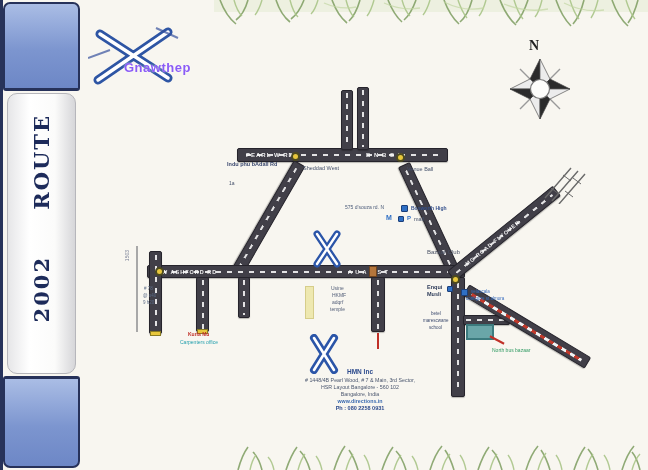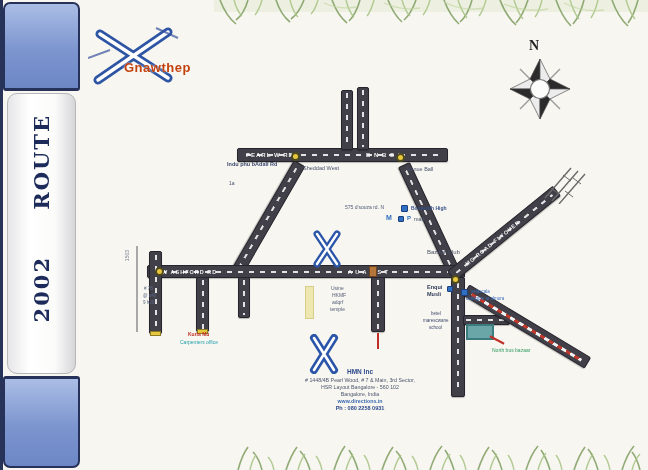--- a/index.html
+++ b/index.html
@@ -62,21 +62,21 @@
     <span class="vtext">2002</span>
   </div>
   <div class="side-blue bot"></div>
 
   <div class="abs" style="left:88px;top:26px;width:120px;height:64px;">
     <svg width="104" height="62" style="position:absolute;left:0;top:0;">
       <path d="M12 8 L80 52 M80 6 L10 54" stroke="#2e55a4" stroke-width="9" fill="none" stroke-linecap="round"></path>
       <path d="M12 8 L80 52 M80 6 L10 54" stroke="#ffffff" stroke-width="3.5" fill="none" stroke-linecap="round"></path>
       <path d="M0 32 L22 24 M68 2 L90 12" stroke="#36519c" stroke-width="2" fill="none" opacity="0.7"></path>
     </svg>
-    <span style="position:absolute;left:36px;top:34px;font-weight:bold;font-size:13px;color:#c2410c;letter-spacing:.5px;text-shadow:0 0 2px #fff;">Gnawthep</span>
+    <span style="position:absolute;left:36px;top:34px;font-weight:bold;font-size:13px;color:#8b5cf6;letter-spacing:.5px;text-shadow:0 0 2px #fff;">Gnawthep</span>
   </div>
 
   <span class="lab" style="left:529px;top:38px;font-family:'Liberation Serif',serif;font-weight:bold;font-size:14px;color:#222;">N</span>
   <svg class="abs" style="left:503px;top:52px;" width="74" height="74">
     <path d="M17 17 L57 57 M57 17 L17 57" stroke="#9a9a9a" stroke-width="1.4"></path>
     <polygon points="37,7 37,37 27,27" fill="#2b2b2b" stroke="#444" stroke-width="0.7"></polygon>
     <polygon points="37,7 47,27 37,37" fill="#ececec" stroke="#555" stroke-width="0.7"></polygon>
     <polygon points="37,67 27,47 37,37" fill="#ececec" stroke="#555" stroke-width="0.7"></polygon>
     <polygon points="37,67 37,37 47,47" fill="#2b2b2b" stroke="#444" stroke-width="0.7"></polygon>
     <polygon points="7,37 27,27 37,37" fill="#ececec" stroke="#555" stroke-width="0.7"></polygon>

